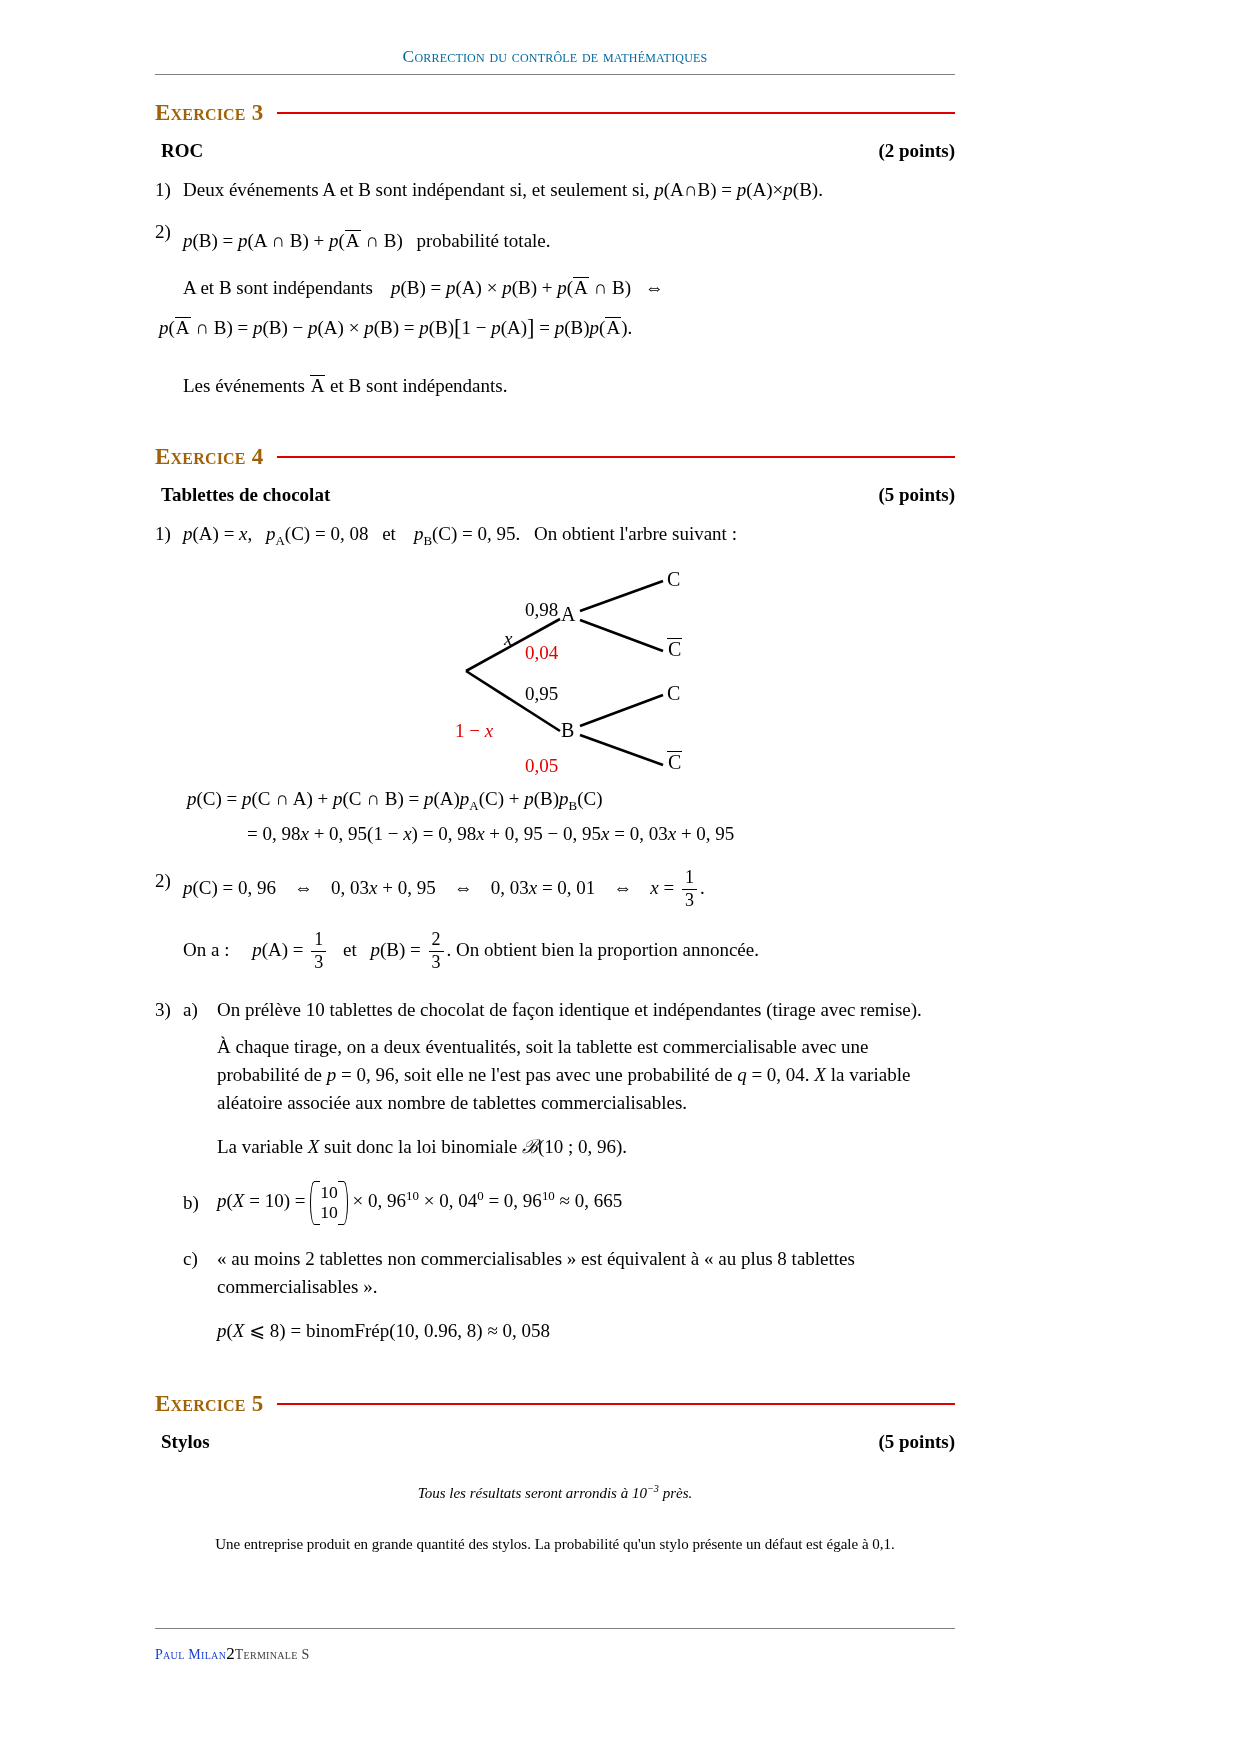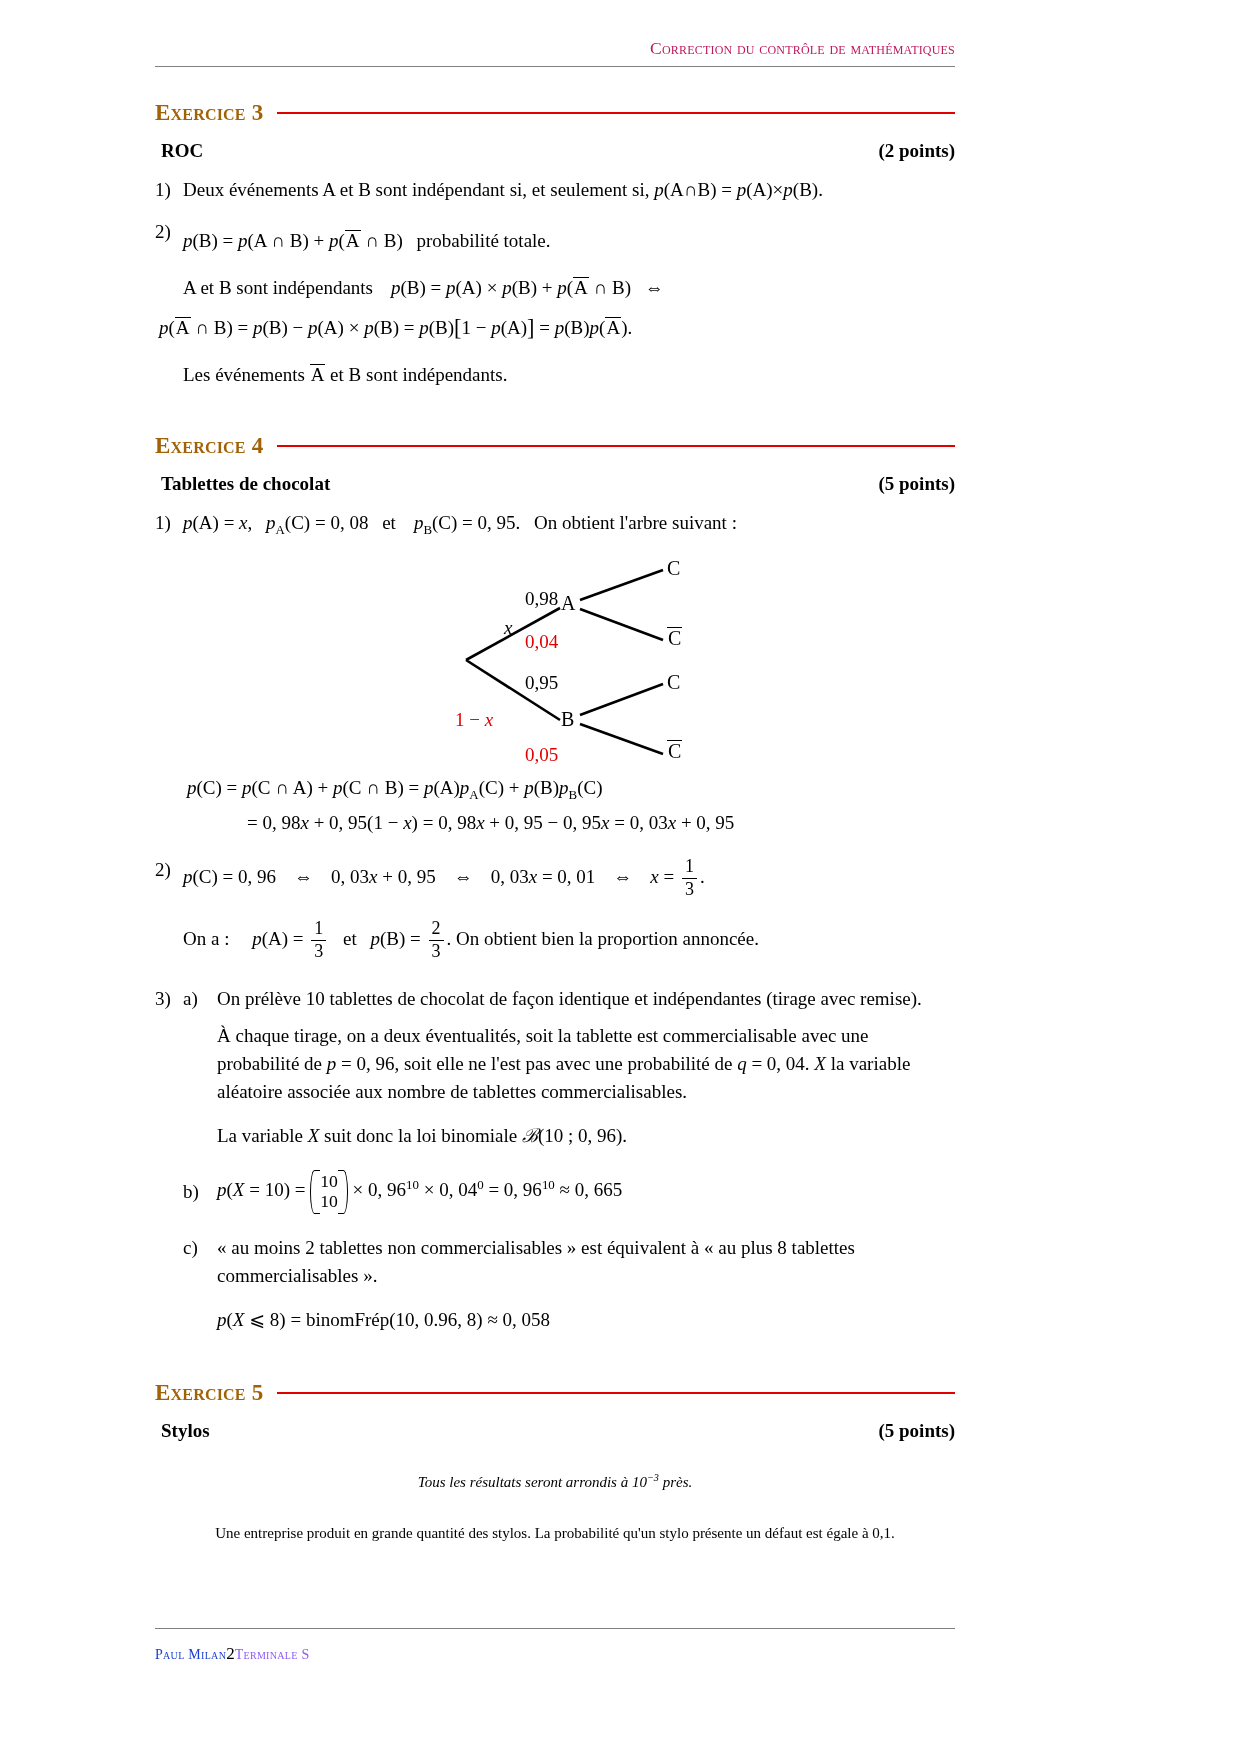--- a/index.html
+++ b/index.html
@@ -12,45 +12,46 @@
     position:relative;
     overflow:hidden;
   }
   .page { position:relative; width:1240px; height:1754px; padding:0; }
 
   
   .header {
     position:absolute; left:155px; top:38px; width:800px;
   }
   .header-title {
-    text-align:right;
+    text-align:center;
     font-variant:small-caps;
     font-size:17.5px;
     letter-spacing:.2px;
-    color:#be185d;
+    color:#0369a1;
+    margin-top:8px;
   }
   .header-rule {
     margin-top:7px;
     border-top:1.4px solid #808080;
     width:800px;
   }
 
   
   .footer {
     position:absolute; left:155px; top:1628px; width:800px;
   }
   .footer-rule { border-top:1.4px solid #808080; width:800px; }
   .footer-row {
     display:flex; justify-content:flex-start; align-items:baseline;
     margin-top:15px;
     font-size:14px;
   }
   .footer-left { color:#1a3fd0; font-variant:small-caps; letter-spacing:.3px; }
   .footer-center { color:#000; font-size:17px; }
-  .footer-right { color:#8b5cf6; font-variant:small-caps; letter-spacing:.3px; }
+  .footer-right { color:#404040; font-variant:small-caps; letter-spacing:.3px; }
 
   
   .content { position:absolute; left:155px; top:100px; width:800px; }
 
   .ex-head {
     display:flex; align-items:center; gap:14px;
     margin-top:0;
   }
   .ex-label {
     color:#a16207;
@@ -144,21 +145,21 @@
         <span class="body">
           <div class="mline">
             <i>p</i>(B) = <i>p</i>(A ∩ B) + <i>p</i>(<span class="ovl">A</span> ∩ B)<span class="sp"></span> probabilité totale.
           </div>
           <div class="mline" style="margin-top:18px;">
             A et B sont indépendants<span class="eqsp"></span><i>p</i>(B) = <i>p</i>(A) × <i>p</i>(B) + <i>p</i>(<span class="ovl">A</span> ∩ B)<span class="sp"></span>&nbsp;⇔
           </div>
           <div class="mline" style="margin-left:-24px;">
             <i>p</i>(<span class="ovl">A</span> ∩ B) = <i>p</i>(B) − <i>p</i>(A) × <i>p</i>(B) = <i>p</i>(B)<span class="bracket-l">[</span>1 − <i>p</i>(A)<span class="bracket-r">]</span> = <i>p</i>(B)<i>p</i>(<span class="ovl">A</span>).
           </div>
-          <div class="mline" style="margin-top:16px;">
+          <div class="mline" style="margin-top:27px;">
             Les événements <span class="ovl">A</span> et B sont indépendants.
           </div>
         </span>
       </div>
     </div>
 
     <div style="margin-top:44px;">
       <div class="ex-head">
         <span class="ex-label">Exercice 4</span>
         <span class="ex-rule"></span>

